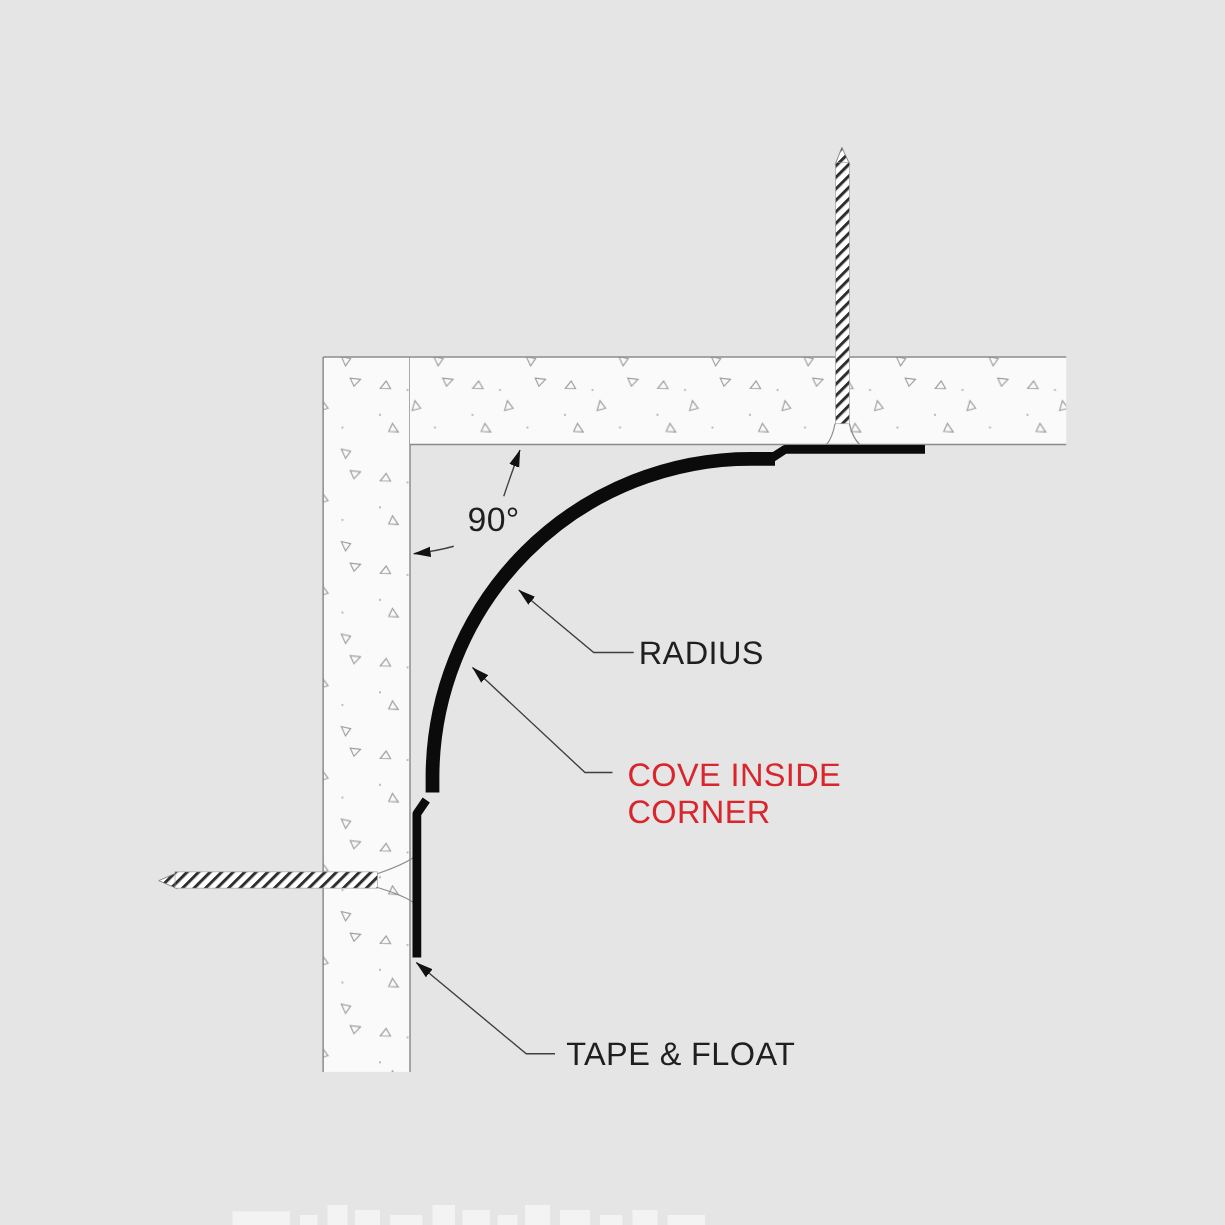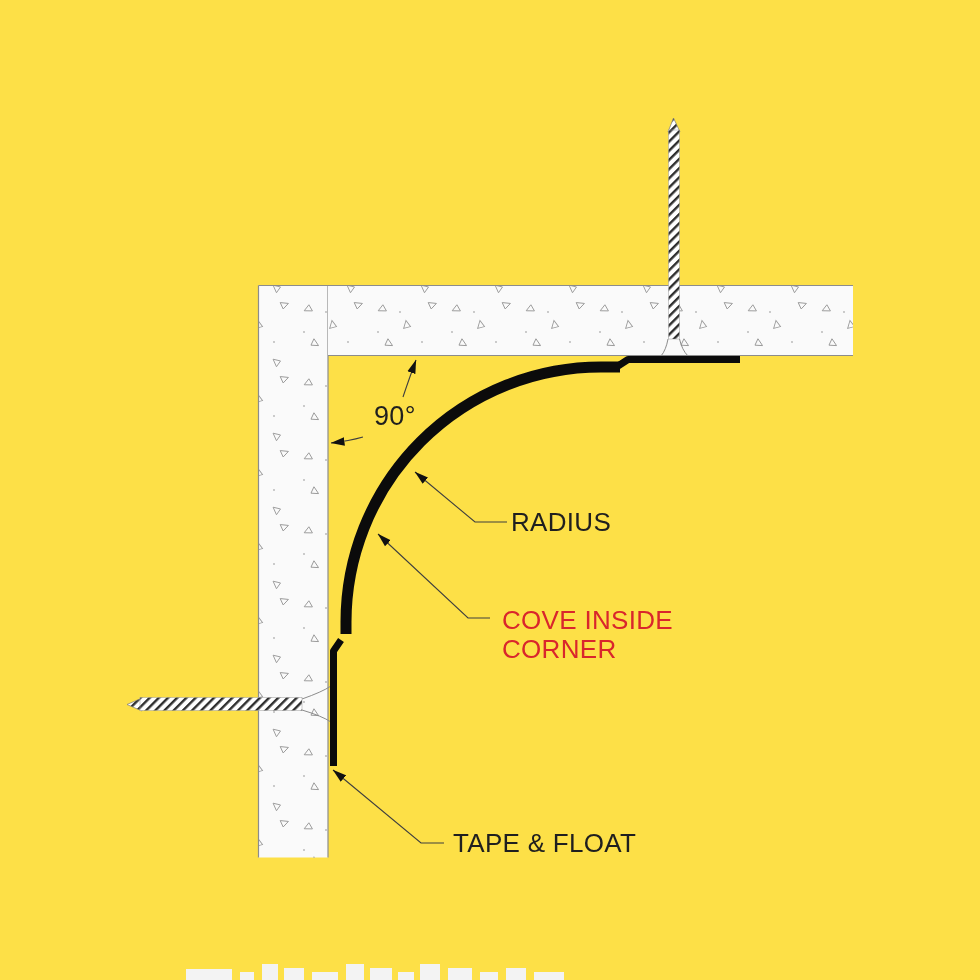--- a/index.html
+++ b/index.html
@@ -1,19 +1,19 @@
 <!DOCTYPE html>
 <html style="--highlight-red: #d9262c; --text-black: #1f1f1f; --line-gray: #8c8c8c; --leader-gray: #3f3f3f; --profile-black: #0b0b0b; --panel-fill: #fafafa; --stipple-gray: #9a9a9a; --watermark-gray: #f3f3f3;"><head>
 <meta charset="utf-8">
 <style>
   html,body{margin:0;padding:0;background:#ffffff;}
   .canvas{
     position:relative;
     width:980px;height:980px;
-    background:#fde047;
+    background:#e5e5e5;
     overflow:hidden;
     font-family:"Liberation Sans", sans-serif;
   }
   svg{position:absolute;left:0;top:0;}
   .panel-line{stroke:var(--line-gray,#8c8c8c);stroke-width:1.2;fill:none;}
   .panel-fill{fill:var(--panel-fill,#fafafa);}
   .profile-thick{stroke:var(--profile-black,#0b0b0b);stroke-width:11;fill:none;stroke-linejoin:round;stroke-linecap:butt;}
   .profile-thin{stroke:var(--profile-black,#0b0b0b);stroke-width:7;fill:none;stroke-linejoin:round;stroke-linecap:butt;}
   .leader{stroke:var(--leader-gray,#3f3f3f);stroke-width:1.1;fill:none;}
   .feather{stroke:var(--line-gray,#8c8c8c);stroke-width:1;fill:none;}

